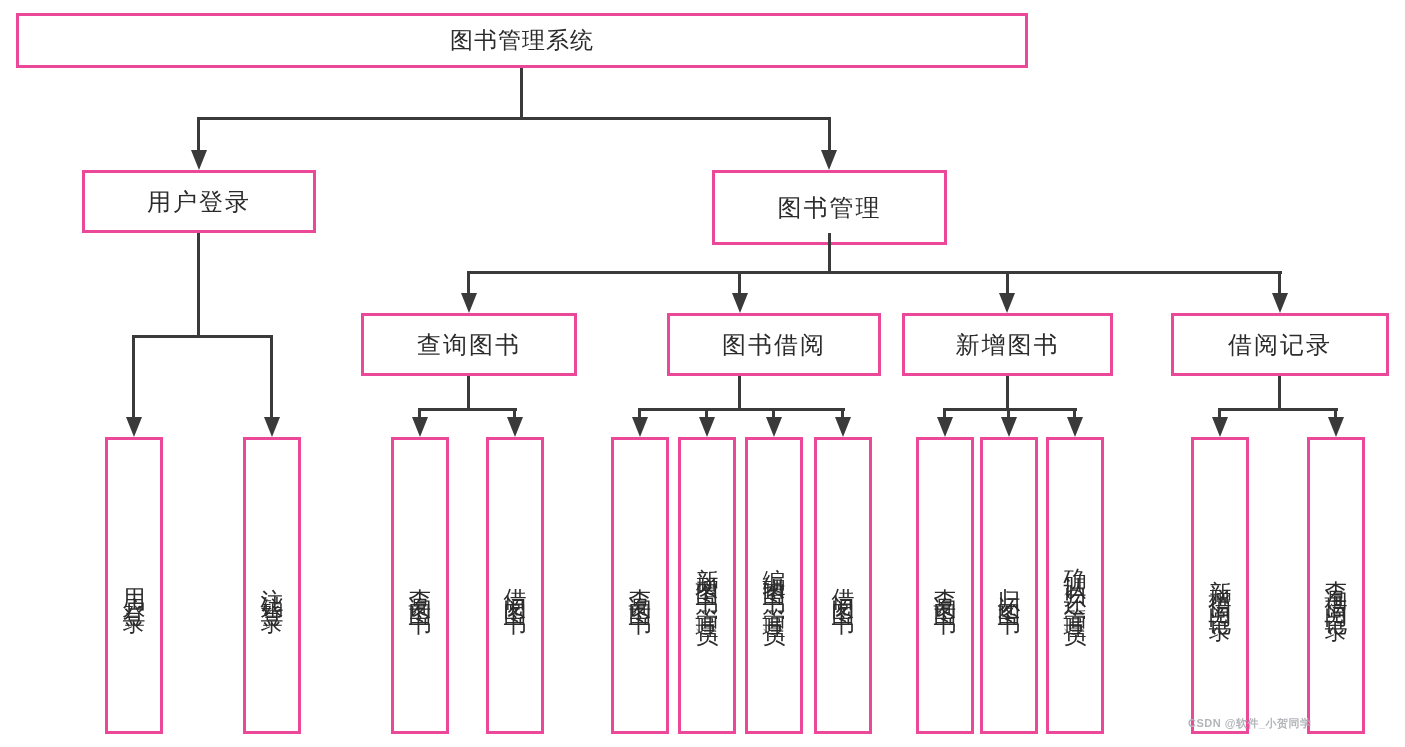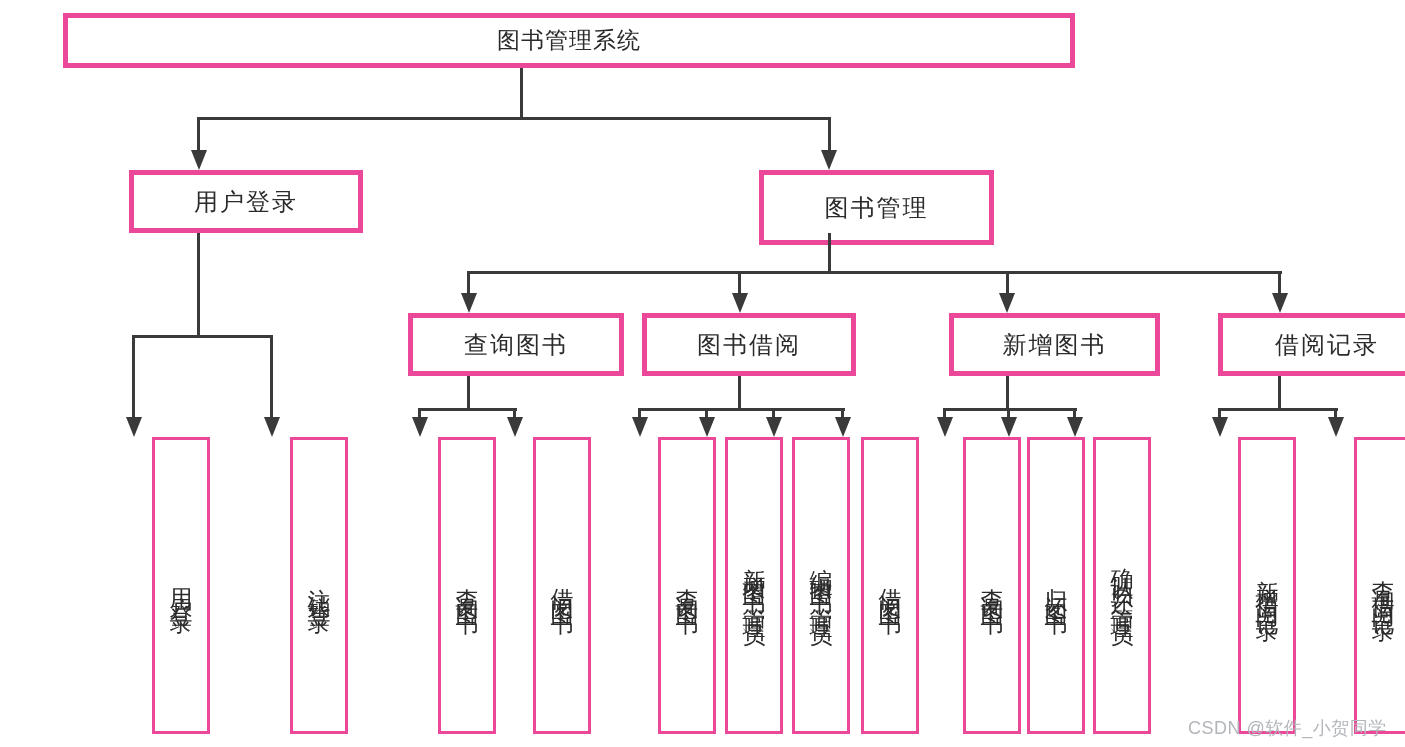--- a/index.html
+++ b/index.html
@@ -11,27 +11,26 @@
   #canvas {
     position: relative;
     width: 1405px;
     height: 747px;
     background: #ffffff;
     overflow: hidden;
   }
   .box {
     position: absolute;
     box-sizing: border-box;
-    border: 5px solid #ec4899;
+    border: 3px solid #ec4899;
     background: #ffffff;
     display: flex;
     align-items: center;
     justify-content: center;
     color: #2b2b2b;
-    margin-left: 47px;
   }
   .box.hbox span {
     font-size: 24px;
     letter-spacing: 2px;
     white-space: nowrap;
   }
   .box.rootbox span {
     font-size: 23px;
     letter-spacing: 1px;
   }
@@ -59,25 +58,26 @@
     width: 0;
     height: 0;
     border-left: 8px solid transparent;
     border-right: 8px solid transparent;
     border-top: 20px solid #3a3a3a;
   }
   .watermark {
     position: absolute;
     left: 1188px;
     top: 716px;
-    font-size: 18px;
+    font-size: 11px;
     color: #b2b5ba;
     letter-spacing: 0.5px;
     white-space: nowrap;
     z-index: 5;
+    font-weight: bold;
   }
 </style>
 </head>
 <body>
 
 <div id="canvas">
 
   <div class="box rootbox" style="left:16px; top:13px; width:1012px; height:55px;">
     <span>图书管理系统</span>
   </div>
@@ -110,21 +110,21 @@
   <div class="vline" style="left:1006px; top:274px; height:19px;"></div>
   <div class="vline" style="left:1278px; top:274px; height:19px;"></div>
   <div class="arrow" style="left:461px; top:293px;"></div>
   <div class="arrow" style="left:732px; top:293px;"></div>
   <div class="arrow" style="left:999px; top:293px;"></div>
   <div class="arrow" style="left:1272px; top:293px;"></div>
 
   <div class="box hbox" style="left:361px; top:313px; width:216px; height:63px;">
     <span>查询图书</span>
   </div>
-  <div class="box hbox" style="left:595px; top:313px; width:214px; height:63px;">
+  <div class="box hbox" style="left:667px; top:313px; width:214px; height:63px;">
     <span>图书借阅</span>
   </div>
   <div class="box hbox" style="left:902px; top:313px; width:211px; height:63px;">
     <span>新增图书</span>
   </div>
   <div class="box hbox" style="left:1171px; top:313px; width:218px; height:63px;">
     <span>借阅记录</span>
   </div>
 
   <div class="vline" style="left:467px; top:376px; height:32px;"></div>

